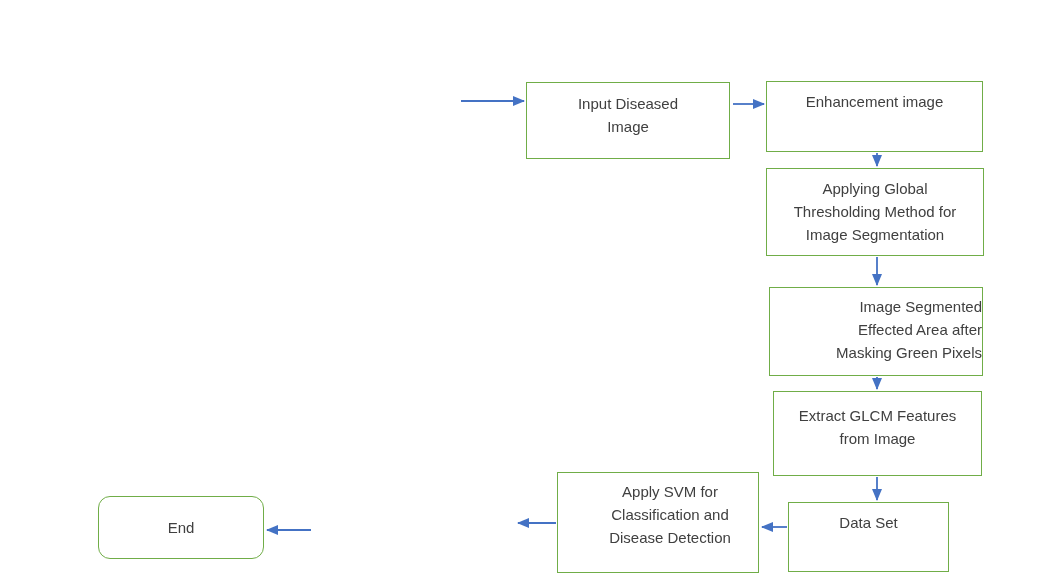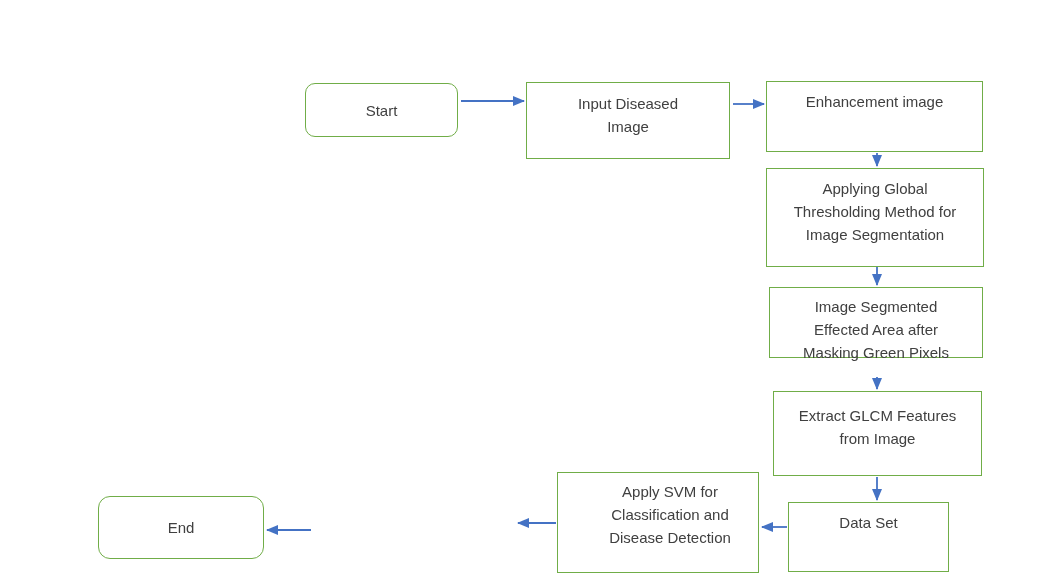--- a/index.html
+++ b/index.html
@@ -38,22 +38,22 @@
     align-items: center;
     justify-content: center;
   }
   .process {
     padding-top: 8px;
   }
   
   #node-start         { left: 305px; top: 83px;  width: 153px; height: 54px;  border-radius: 10px; }
   #node-input         { left: 526px; top: 82px;  width: 204px; height: 77px;  padding-top: 9px;  }
   #node-enhancement   { left: 766px; top: 81px;  width: 217px; height: 71px;  padding-top: 8px;  }
-  #node-thresholding  { left: 766px; top: 168px; width: 218px; height: 99px;  padding-top: 8px;  }
-  #node-segmented     { left: 769px; top: 287px; width: 214px; height: 71px;  padding-top: 7px;  }
+  #node-thresholding  { left: 766px; top: 168px; width: 218px; height: 88px;  padding-top: 8px;  }
+  #node-segmented     { left: 769px; top: 287px; width: 214px; height: 89px;  padding-top: 7px; text-align: right;  }
   #node-glcm          { left: 773px; top: 391px; width: 209px; height: 85px;  padding-top: 12px; }
   #node-dataset       { left: 788px; top: 502px; width: 161px; height: 70px;  padding-top: 8px;  }
   #node-svm           { left: 557px; top: 472px; width: 202px; height: 101px; padding-top: 7px; padding-left: 24px;  }
   #node-display       { left: 312px; top: 470px; width: 203px; height: 99px;  padding-top: 8px;  }
   #node-end           { left: 98px;  top: 496px; width: 166px; height: 63px;  border-radius: 12px; }
 </style>
 </head>
 <body>
 
 <div id="canvas">
@@ -68,21 +68,20 @@
     <line x1="733" y1="104" x2="764" y2="104" stroke="#4472C4" stroke-width="1.8" marker-end="url(#arrowhead)"></line>
     <line x1="877" y1="153" x2="877" y2="166" stroke="#4472C4" stroke-width="1.8" marker-end="url(#arrowhead)"></line>
     <line x1="877" y1="257" x2="877" y2="285" stroke="#4472C4" stroke-width="1.8" marker-end="url(#arrowhead)"></line>
     <line x1="877" y1="377" x2="877" y2="389" stroke="#4472C4" stroke-width="1.8" marker-end="url(#arrowhead)"></line>
     <line x1="877" y1="477" x2="877" y2="500" stroke="#4472C4" stroke-width="1.8" marker-end="url(#arrowhead)"></line>
     <line x1="787" y1="527" x2="762" y2="527" stroke="#4472C4" stroke-width="1.8" marker-end="url(#arrowhead)"></line>
     <line x1="556" y1="523" x2="518" y2="523" stroke="#4472C4" stroke-width="1.8" marker-end="url(#arrowhead)"></line>
     <line x1="311" y1="530" x2="267" y2="530" stroke="#4472C4" stroke-width="1.8" marker-end="url(#arrowhead)"></line>
   </svg>
 
-  <div id="node-start" class="node terminator">Start</div>
 
   <div id="node-input" class="node process">Input Diseased<br>Image</div>
 
   <div id="node-enhancement" class="node process">Enhancement image</div>
 
   <div id="node-thresholding" class="node process">Applying Global<br>Thresholding Method for<br>Image Segmentation</div>
 
   <div id="node-segmented" class="node process">Image Segmented<br>Effected Area after<br>Masking Green Pixels</div>
 
   <div id="node-dataset" class="node process">Data Set</div>

